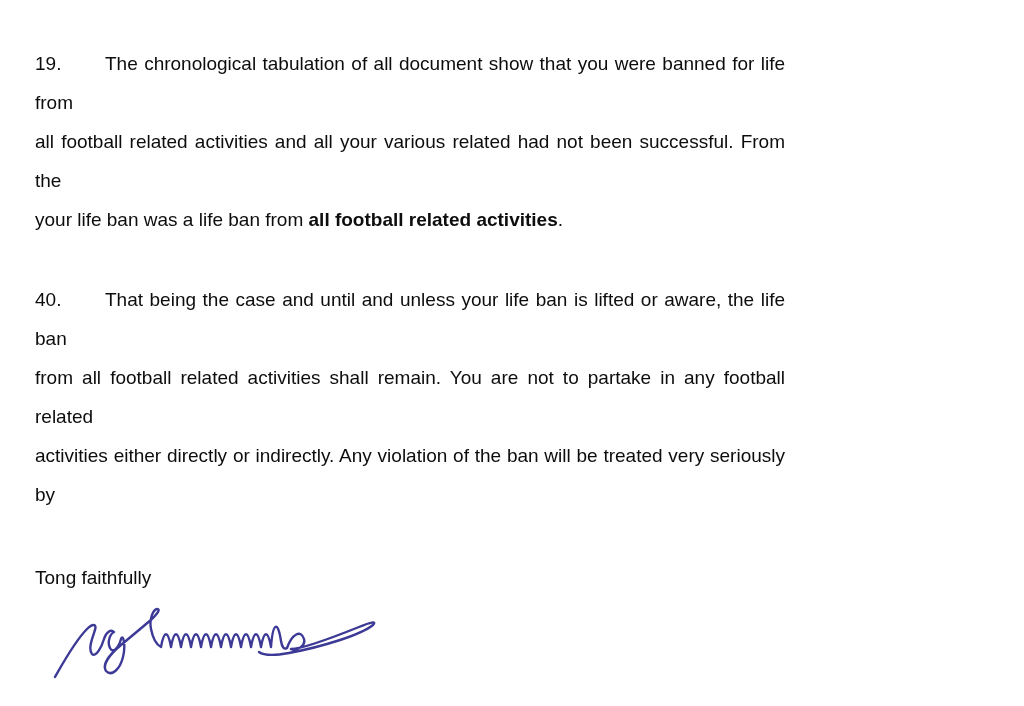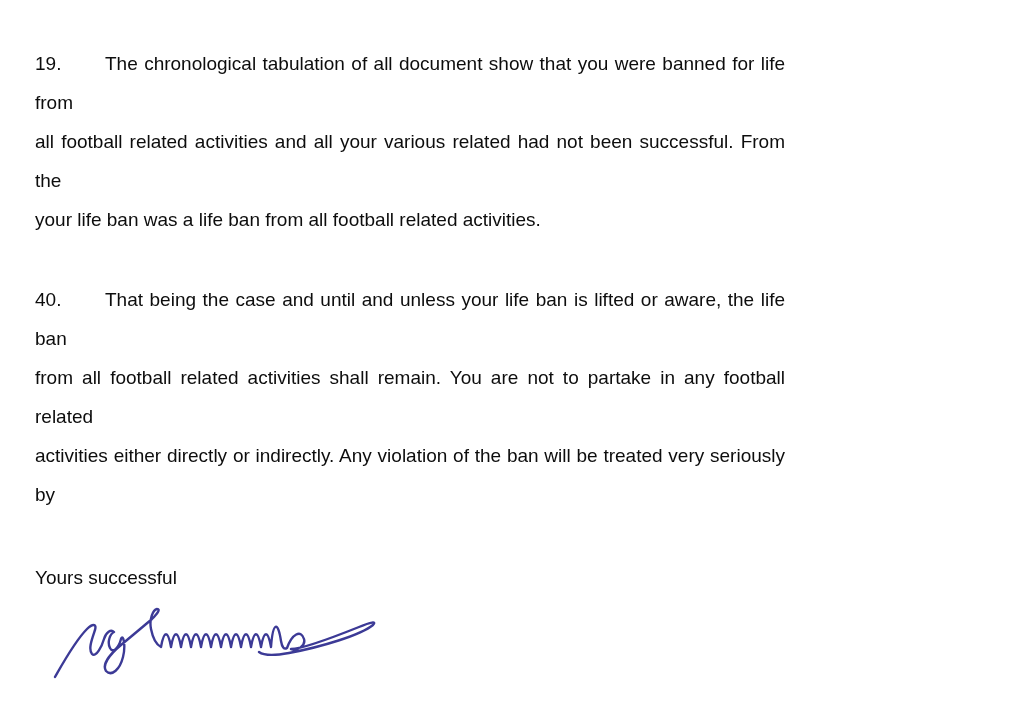--- a/index.html
+++ b/index.html
@@ -29,21 +29,21 @@
   }
   .line.last {
     text-align: left;
     text-align-last: left;
   }
   .para-num {
     display: inline-block;
     width: 70px;
   }
   .bold {
-    font-weight: 400;
+    font-weight: 700;
   }
   .valediction {
     margin-top: 44px;
     line-height: 39px;
   }
   .signature-block {
     margin: 2px 0 0 14px;
     height: 85px;
   }
   .signature-block svg {
@@ -69,21 +69,21 @@
         <div class="line"><span>all football related activities and all your various related had not been successful. From the</span></div>
         <div class="line last"><span>your life ban was a life ban from </span><span class="bold">all football related activities</span><span>.</span></div>
       </div>
       <div class="para">
         <div class="line"><span class="para-num">40.</span><span>That being the case and until and unless your life ban is lifted or aware, the life ban</span></div>
         <div class="line"><span>from all football related activities shall remain. You are not to partake in any football related</span></div>
         <div class="line"><span>activities either directly or indirectly. Any violation of the ban will be treated very seriously by</span></div>
       </div>
     </div>
 
-  <div class="valediction">Yours successful</div>
+  <div class="valediction">Tong faithfully</div>
 
   <div class="signature-block">
     <svg width="330" height="85" viewBox="0 0 330 85">
       <path fill="none" stroke-width="2.4" stroke-linecap="round" stroke-linejoin="round" d="M 6 78
                C 14 64, 26 42, 38 30
                C 43 25, 48 24, 46 31
                C 43 40, 39 50, 43 55
                C 47 59, 53 47, 55 40
                C 57 33, 62 30, 65 33
                C 61 35, 58 43, 61 49

